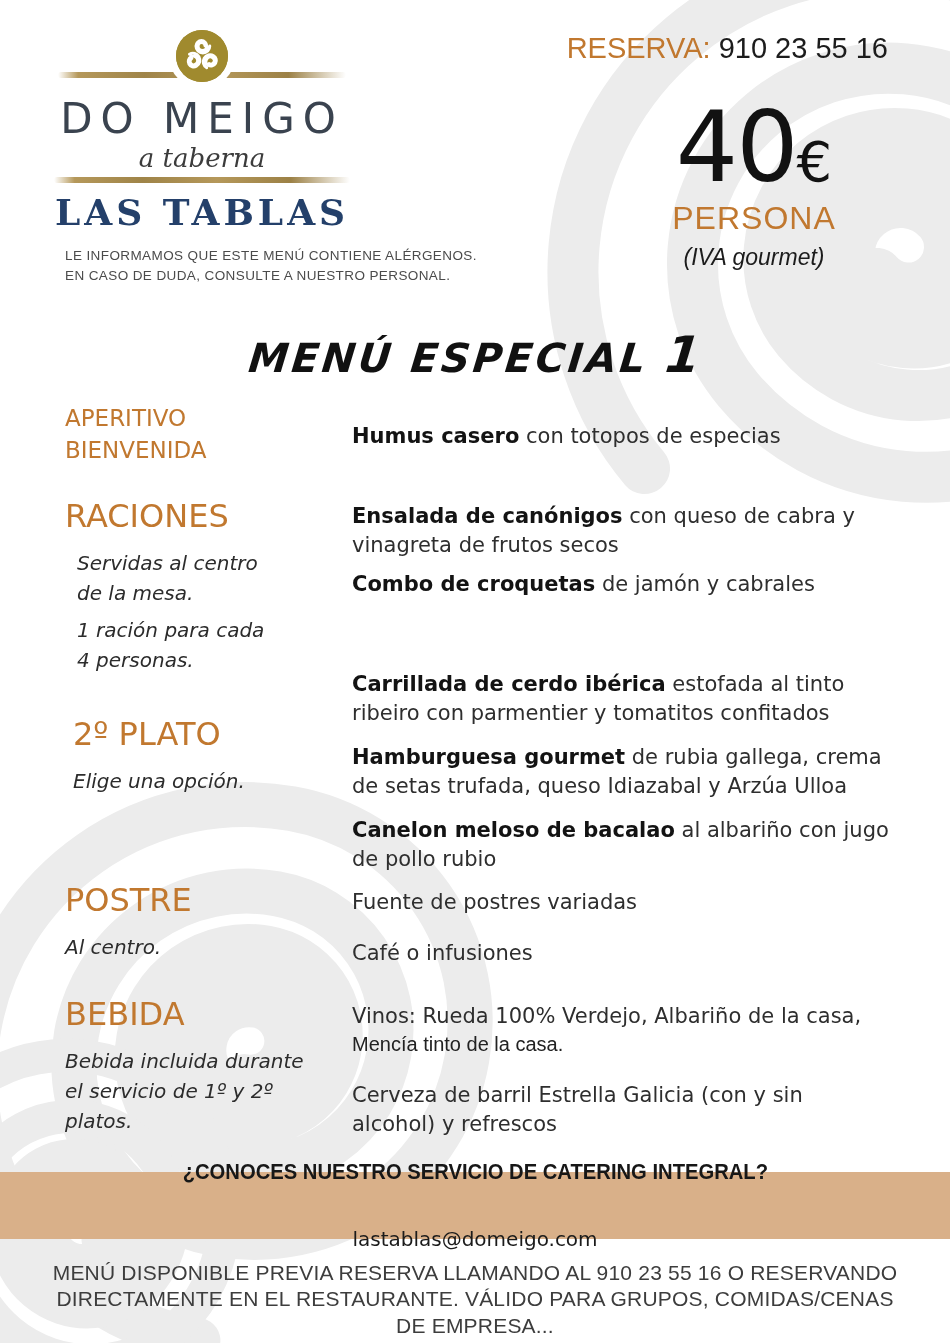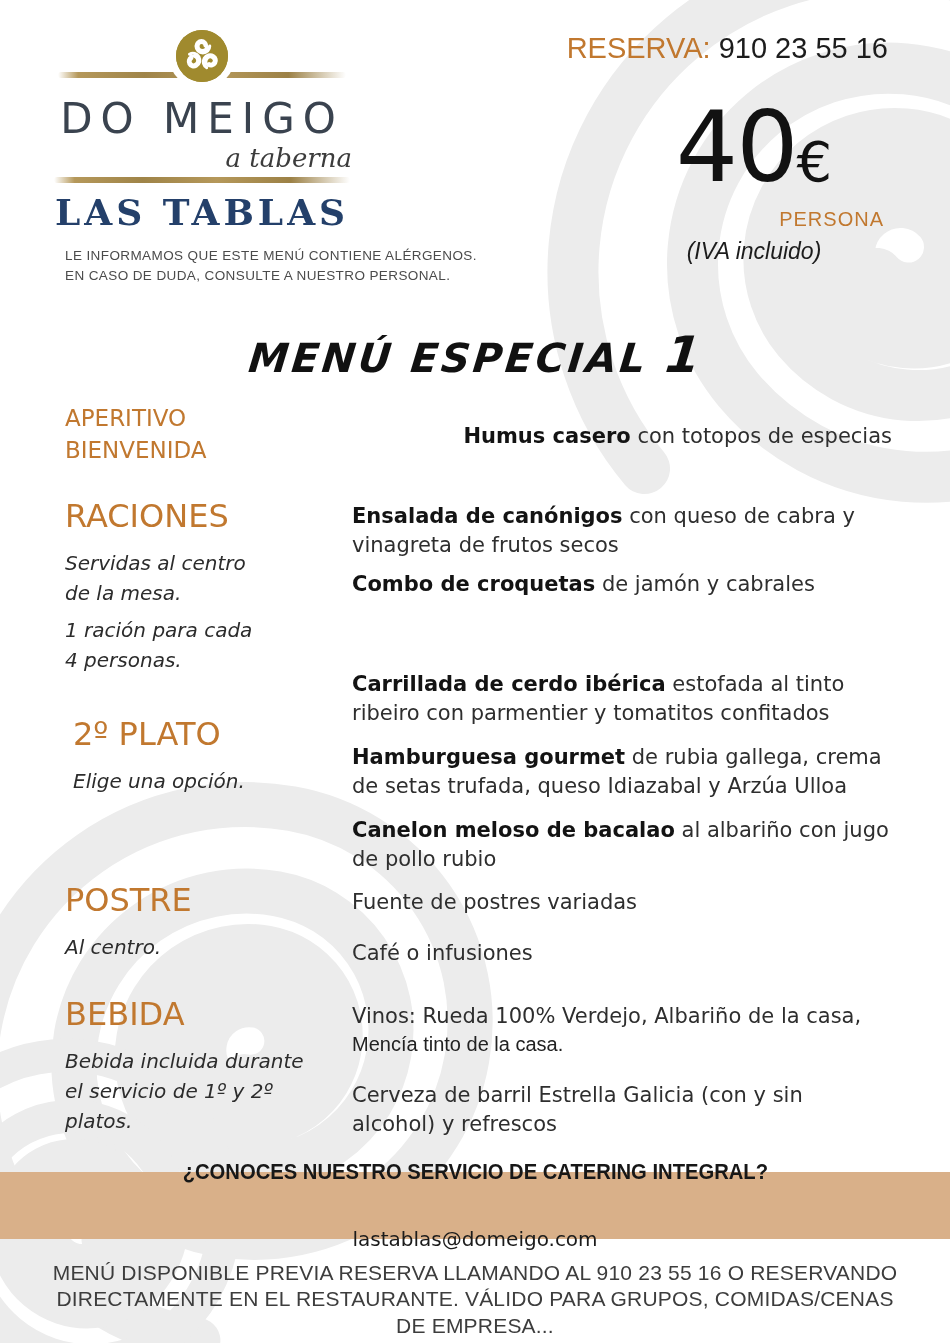--- a/index.html
+++ b/index.html
@@ -17,59 +17,59 @@
 
   
   .logo { position:absolute; left:52px; top:30px; width:300px; text-align:center; }
   .brushline { height:6px; border-radius:3px;
     background:linear-gradient(90deg, rgba(181,152,90,0) 0%, #b5985a 7%, #9f8448 30%, #b5985a 55%, #9c8146 80%, rgba(181,152,90,0) 100%);
   }
   .brushline.top { position:absolute; top:42px; left:6px; right:6px; }
   .triskele-wrap { position:relative; display:inline-block; border-radius:50%;
     box-shadow:0 0 0 7px #ffffff; background:#a08a2e; width:52px; height:52px; }
   .brand-name { margin-top:8px; font-size:42px; letter-spacing:8px; color:#3a434f; font-weight:400; }
-  .brand-tagline { margin-top:0px; font-size:26px; font-family:"DejaVu Serif", serif; font-style:italic; color:#3c3c3c;text-align:right; }
+  .brand-tagline { margin-top:0px; font-size:26px; font-family:"DejaVu Serif", serif; font-style:italic; color:#3c3c3c; }
   .brushline.bottom { margin:4px 2px 0 2px; }
   .brand-subname { margin-top:8px; font-family:"DejaVu Serif", serif; font-weight:700; font-size:36px; letter-spacing:4px; color:#24406a; }
 
   .allergen { position:absolute; left:65px; top:246px; font-family:"Liberation Sans", sans-serif;
     font-size:13.5px; letter-spacing:.4px; line-height:1.45; color:#4b4b4b; }
 
   .reserva { position:absolute; top:32px; right:62px; font-family:"Liberation Sans", sans-serif; font-size:29px; }
   .reserva .lbl { color:#c1782f; }
   .reserva .phone { color:#1c1c1c; }
 
   .price { position:absolute; left:624px; top:98px; width:260px; text-align:center; }
   .price .amount { font-size:98px; line-height:1; color:#121212; letter-spacing:-2px; }
   .price .cur { font-size:56px; letter-spacing:0; }
-  .price .unit { margin-top:12px; font-family:"Liberation Sans", sans-serif; font-size:20px; letter-spacing:1px; color:#c1782f;text-align:right; }
+  .price .unit { margin-top:4px; font-family:"Liberation Sans", sans-serif; font-size:32px; letter-spacing:1px; color:#c1782f; }
   .price .note { margin-top:3px; font-family:"Liberation Sans", sans-serif; font-size:23px; color:#1c1c1c; }
 
   
   .menu-title { position:absolute; top:326px; left:0; width:100%; text-align:center;
     font-weight:700; font-style:italic; font-size:40px; letter-spacing:3px; color:#111;
     transform:skewX(-6deg); }
   .menu-title .num { font-size:50px; letter-spacing:0; }
 
   
   .mrow { position:absolute; left:65px; width:832px; display:flex; }
   .mcol-left { width:287px; flex:0 0 287px; }
   .mcol-right { flex:1; max-width:540px; }
   .heading { color:#c1782f; font-weight:400; font-size:32px; line-height:1.25; max-width:230px; }
   .heading.small { font-size:23px; line-height:1.4; }
   .note { margin-top:12px; font-style:italic; font-size:20px; line-height:1.5; color:#2c2c2c; }
   .note + .note { margin-top:7px; }
-  .nw200 { max-width:200px; }
+  .nw200 { max-width:200px;margin-left:12px; }
   .nw260 { max-width:262px; }
   .item { font-size:21px; line-height:1.38; color:#2e2e2e; margin-bottom:10px; }
   .item b { color:#131313; }
   .gap-lg { margin-bottom:15px; }
   .gap-xl { margin-bottom:22px; }
   .alt-line { display:block; font-family:"Liberation Sans", sans-serif; font-size:20px; color:#222; }
-  .pt20 { padding-top:20px;text-align:right; } .pt6 { padding-top:6px; } .pt8 { padding-top:8px; } .pt0 { padding-top:0; }
+  .pt20 { padding-top:20px; } .pt6 { padding-top:6px; } .pt8 { padding-top:8px; } .pt0 { padding-top:0; }
 
   .row0 { top:402px; } .row1 { top:496px; } .row2 { top:670px; } .row3 { top:880px; } .row4 { top:994px; }
 
   
   .banner { position:absolute; left:0; top:1172px; width:100%; height:67px; background:#d9b089; z-index:2;
     display:flex; flex-direction:column; align-items:center; justify-content:center;gap:40px; }
   .banner .question { font-family:"Liberation Sans", sans-serif; font-weight:700; font-size:21.5px; color:#171717;
     display:inline-block; transform:scaleX(.94); }
   .banner .email { margin-top:2px; font-size:20px; color:#1b1b1b; }
 
@@ -117,21 +117,21 @@
     </div>
 
     <div class="reserva">
       <span class="lbl">RESERVA:</span>
       <span class="phone">910 23 55 16</span>
     </div>
 
     <div class="price">
       <div class="amount"><span>40</span><span class="cur">€</span></div>
       <div class="unit">PERSONA</div>
-      <div class="note">(IVA incluido)</div>
+      <div class="note">(IVA gourmet)</div>
     </div>
 
     <div class="menu-title">
       <span>MENÚ ESPECIAL</span>
       <span class="num">1</span>
     </div>
 
     <div class="mrow row0">
       <div class="mcol-left">
         <div class="heading small">APERITIVO BIENVENIDA</div>

